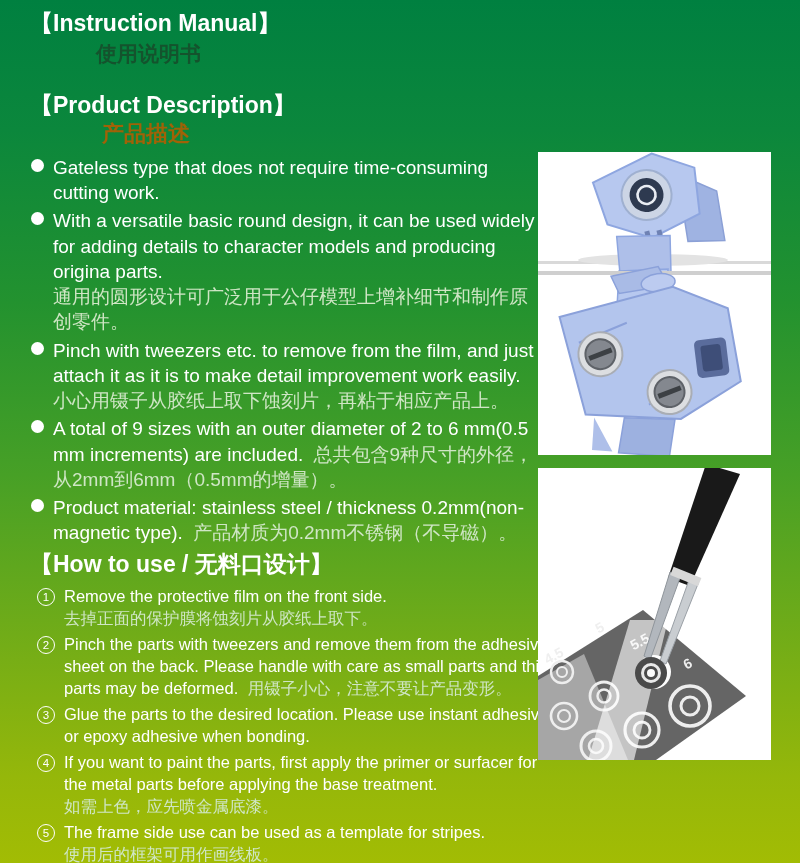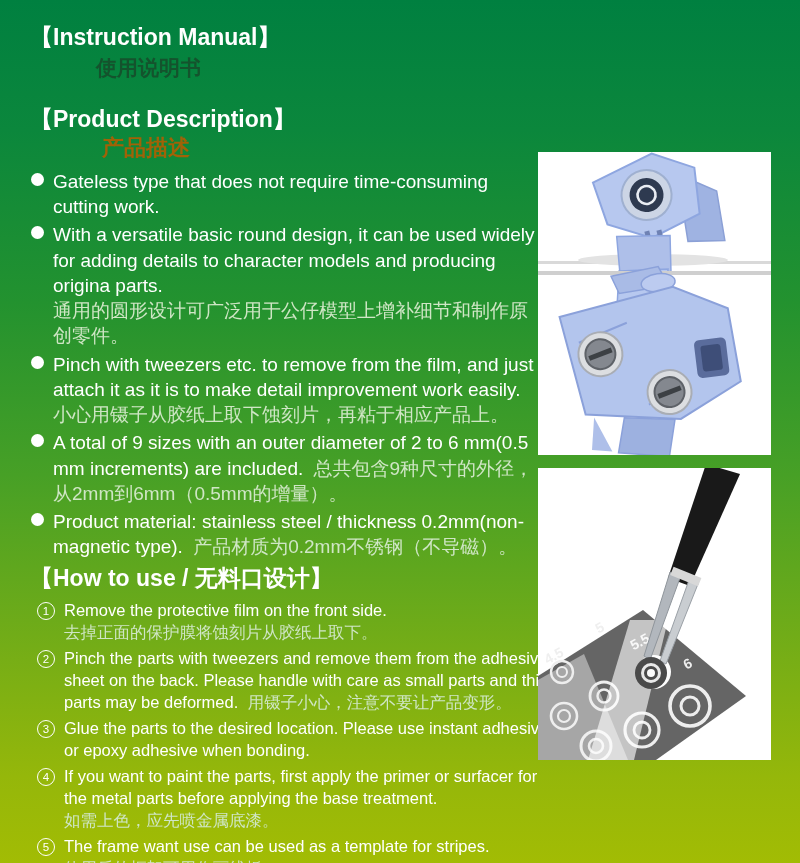--- a/index.html
+++ b/index.html
@@ -1,21 +1,21 @@
 <!DOCTYPE html>
 <html><head>
 <meta charset="utf-8">
 <style>
   html,body{margin:0;padding:0;}
   body{
     width:800px;height:863px;position:relative;overflow:hidden;
     font-family:"Liberation Sans",sans-serif;
     background:linear-gradient(180deg,#008040 0%,#0b873c 15%,#23922f 35%,#47a026 55%,#74ad17 75%,#95b70a 90%,#a2bc04 100%);
   }
-  .page{position:absolute;inset:0;padding:24px 28px 0 30px;box-sizing:border-box;}
+  .page{position:absolute;inset:0;padding:10px 28px 0 30px;box-sizing:border-box;}
   .hd-en{color:#fff;font-size:23px;font-weight:bold;margin:0;line-height:1.2;}
   .hd-zh{color:#14532d;font-size:21px;font-weight:bold;line-height:1.2;margin:3px 0 0 66px;}
   .hd-zh2{color:#a16207;font-size:22px;font-weight:bold;line-height:1.2;margin:2px 0 0 72px;}
   .sec-product{margin-top:26px;}
   .bullets{list-style:none;margin:7px 0 0 0;padding:0;width:516px;
     color:#fff;font-size:19px;line-height:1.33;}
   .bullets li{position:relative;padding-left:23px;margin-bottom:3px;}
   .bullet-dot{position:absolute;left:1px;top:4px;width:13px;height:13px;border-radius:50%;background:#fff;}
   .zh{color:#cfe6c5;}
   .zh.block{display:block;}
@@ -89,21 +89,21 @@
         <span class="step-num">3</span>
         <span class="en">Glue the parts to the desired location. Please use instant adhesive or epoxy adhesive when bonding.</span>
       </li>
       <li>
         <span class="step-num">4</span>
         <span class="en">If you want to paint the parts, first apply the primer or surfacer for the metal parts before applying the base treatment.</span>
         <span class="zh block">如需上色，应先喷金属底漆。</span>
       </li>
       <li>
         <span class="step-num">5</span>
-        <span class="en">The frame want use can be used as a template for stripes.</span>
+        <span class="en">The frame side use can be used as a template for stripes.</span>
         <span class="zh block">使用后的框架可用作画线板。</span>
       </li>
     </ol>
   </div>
 
   <div>
     <div class="note-hd">(please type/注意)</div>
     <div class="note-lines">
       <div>
         <span class="en">Please use various adhesives to bond.</span>

